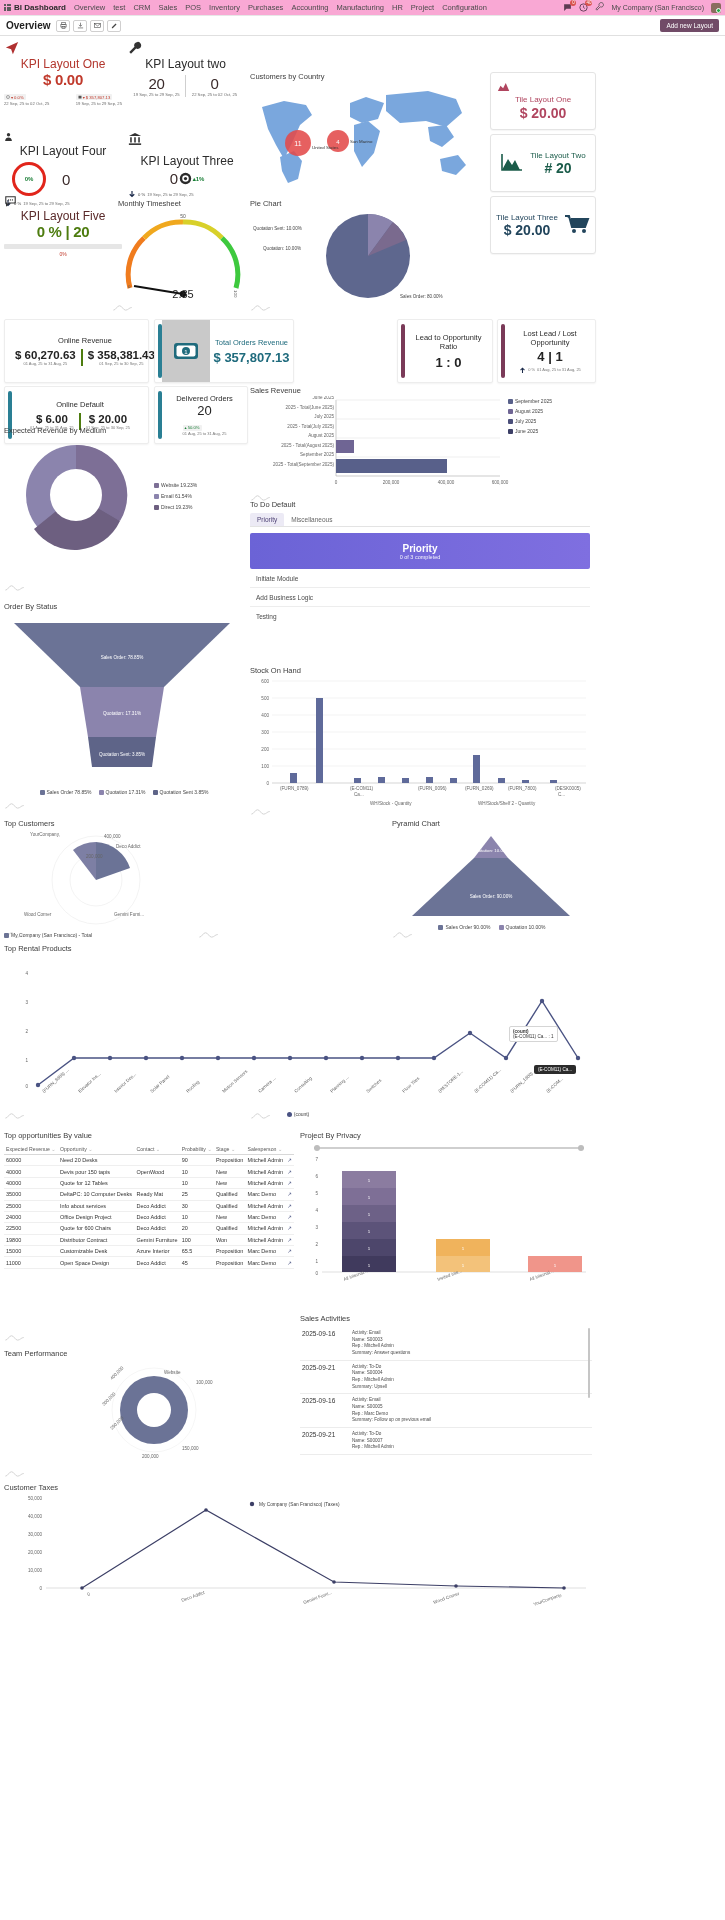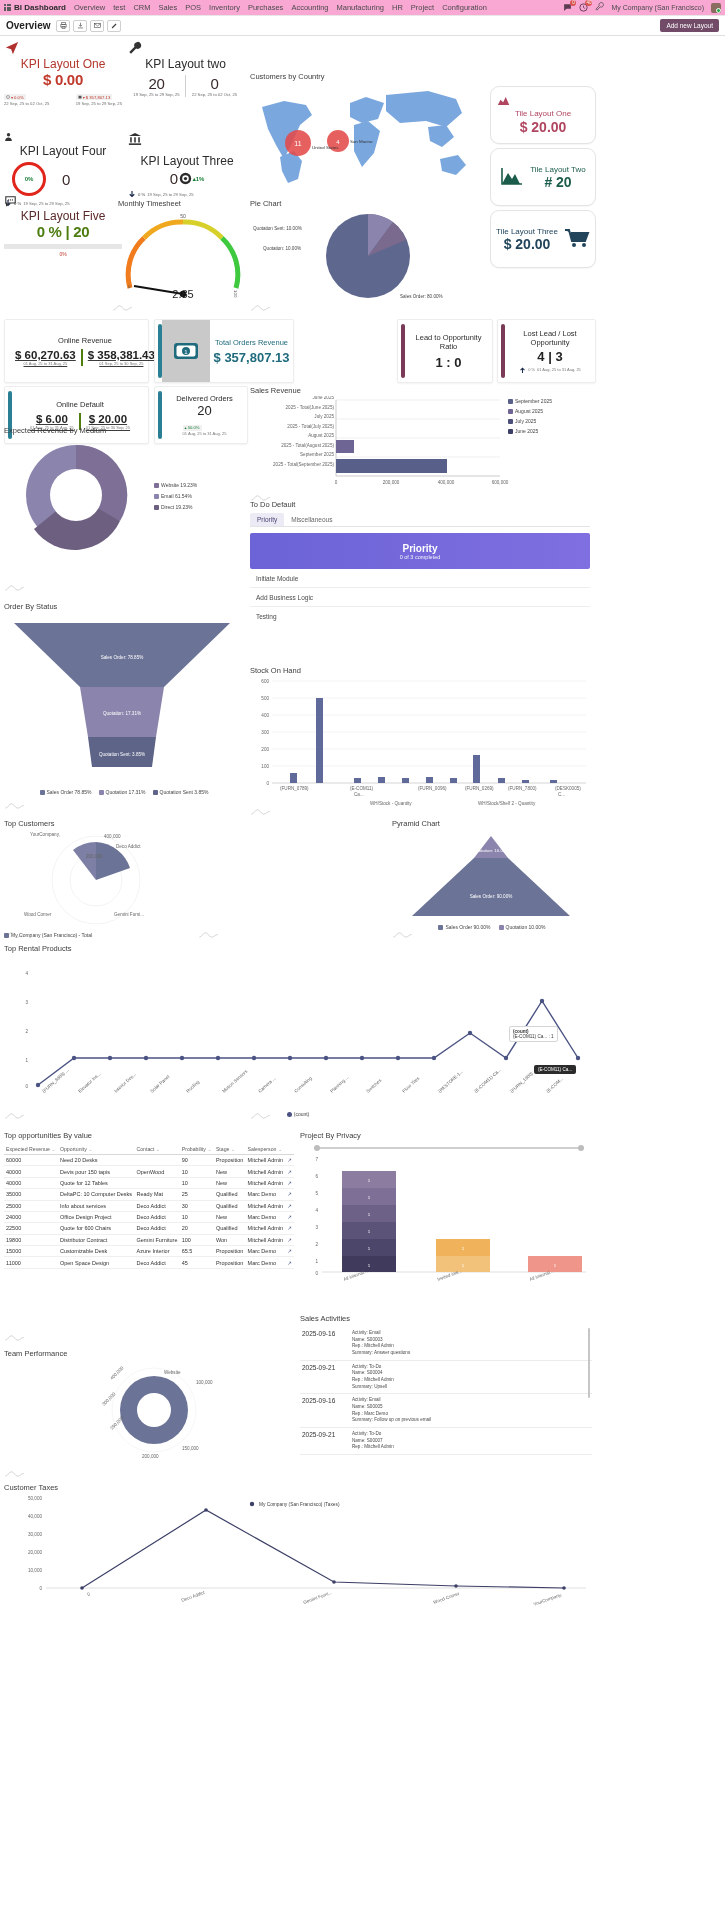--- a/index.html
+++ b/index.html
@@ -63,38 +63,38 @@
   .kpi-big.red{color:#c0392b;}
   .kpi-sub{font-size:4.2px;color:#6d6d6d;text-align:center;white-space:nowrap;}
   .chip{
     display:inline-flex;align-items:center;gap:1px;background:#f1f1f1;border-radius:1px;
     padding:.5px 2px;font-size:4.2px;color:#c0392b;
   }
   .chip.up{color:#1a7f37;}
 
   
   .tile{
-    border:1px solid #e4e4e4;border-radius:9px;background:#fff;
+    border:1px solid #e4e4e4;border-radius:3px;background:#fff;
     box-shadow:0 1px 1px rgba(0,0,0,.04);
-    display:flex;align-items:center;justify-content:center;gap:6px;margin-top:14px;
+    display:flex;align-items:center;justify-content:center;gap:6px;
   }
   .tile-txt{display:flex;flex-direction:column;align-items:center;}
   .tile-name{font-size:8px;}
   .tile-val{font-size:14px;font-weight:bold;}
 
   
   .rcard{
     background:#fff;border:1px solid #ededed;border-radius:2px;
     display:flex;align-items:stretch;box-shadow:0 1px 2px rgba(0,0,0,.05);
   }
   .rbar{width:4px;border-radius:2px;margin:4px 0 4px 3px;}
   .rbody{flex:1;display:flex;flex-direction:column;align-items:center;justify-content:center;padding:3px 2px;}
   .rttl{font-size:7.5px;color:#2c2c2c;text-align:center;line-height:1.2;}
   .rsplit{display:flex;align-items:center;}
-  .rhalf{padding:0 5px;display:flex;flex-direction:column;align-items:center;text-decoration:underline;}
+  .rhalf{padding:0 5px;display:flex;flex-direction:column;align-items:center;}
   .rhalf+.rhalf{border-left:2px solid #4d7c0f;}
   .rval{font-size:11.5px;font-weight:bold;color:#232323;white-space:nowrap;}
   .rdate{font-size:4px;color:#777;white-space:nowrap;}
 
   
   .todo-tabs{display:flex;gap:0;border-bottom:1px solid #e3e3e3;}
   .ttab{font-size:6.5px;padding:3px 7px;color:#666;cursor:pointer;}
   .ttab.active{background:#eceaf5;color:#4b3f72;border-radius:2px 2px 0 0;}
   .todo-banner{
     background:linear-gradient(90deg,#6b63d6,#7f6fe0);color:#fff;border-radius:2px;
@@ -455,21 +455,21 @@
     <div class="rbody">
       <div class="rttl">Lead to Opportunity Ratio</div>
       <div class="rval" style="font-size:13px;margin-top:4px;">1 : 0</div>
     </div>
   </div>
 
   <div class="rcard" style="position:absolute;left:497px;top:283px;width:99px;height:64px;">
     <div class="rbar" style="background:#7a3a58"></div>
     <div class="rbody">
       <div class="rttl">Lost Lead / Lost Opportunity</div>
-      <div class="rval" style="font-size:13px;margin-top:2px;">4 | 3</div>
+      <div class="rval" style="font-size:13px;margin-top:2px;">4 | 1</div>
       <div style="display:flex;align-items:center;gap:2px;margin-top:2px;">
         <svg width="7" height="8" viewBox="0 0 16 16">
             <path d="M8 15V5M3.5 8.5L8 4l4.5 4.5" stroke="#1b2a4a" stroke-width="2.4" fill="none"></path>
           </svg>
         <span class="rdate">0 %</span>
         <span class="rdate">01 Aug, 25 to 31 Aug, 25</span>
       </div>
     </div>
   </div>
 

